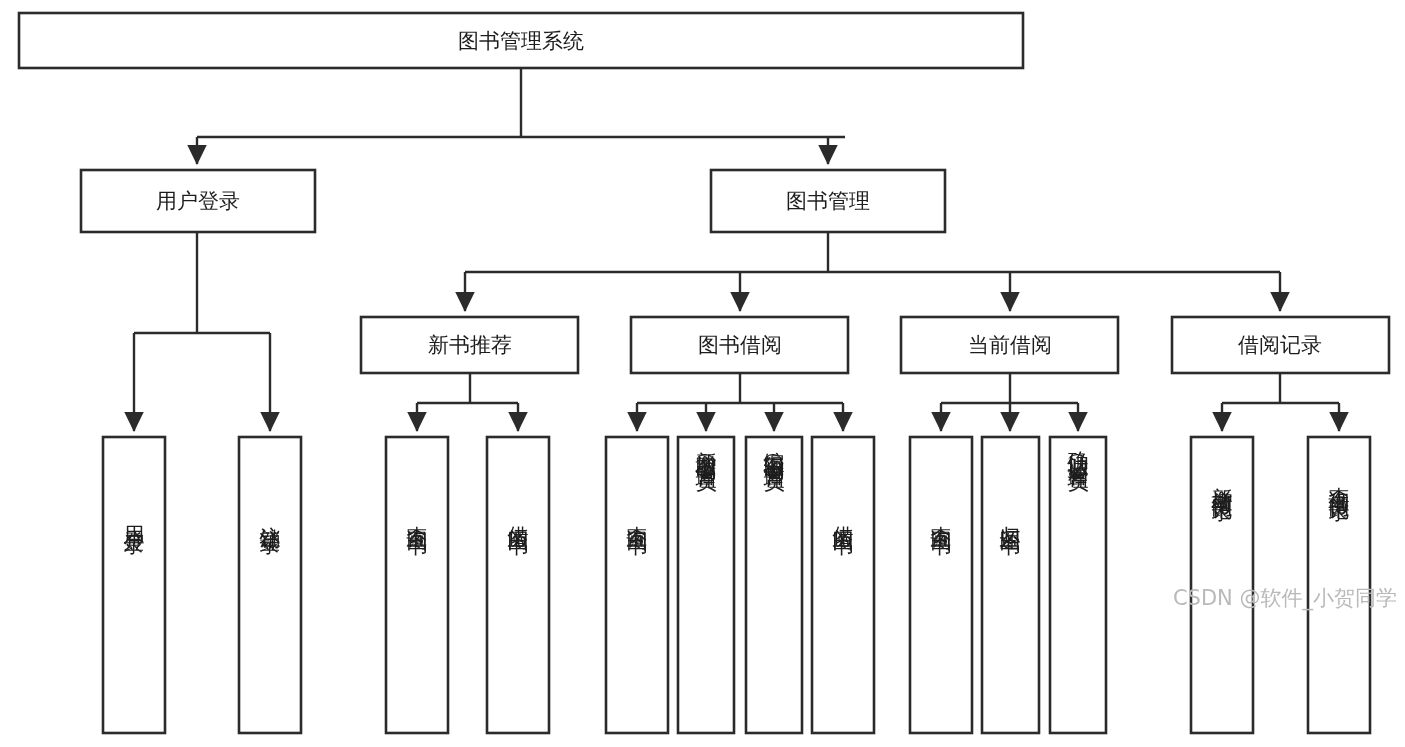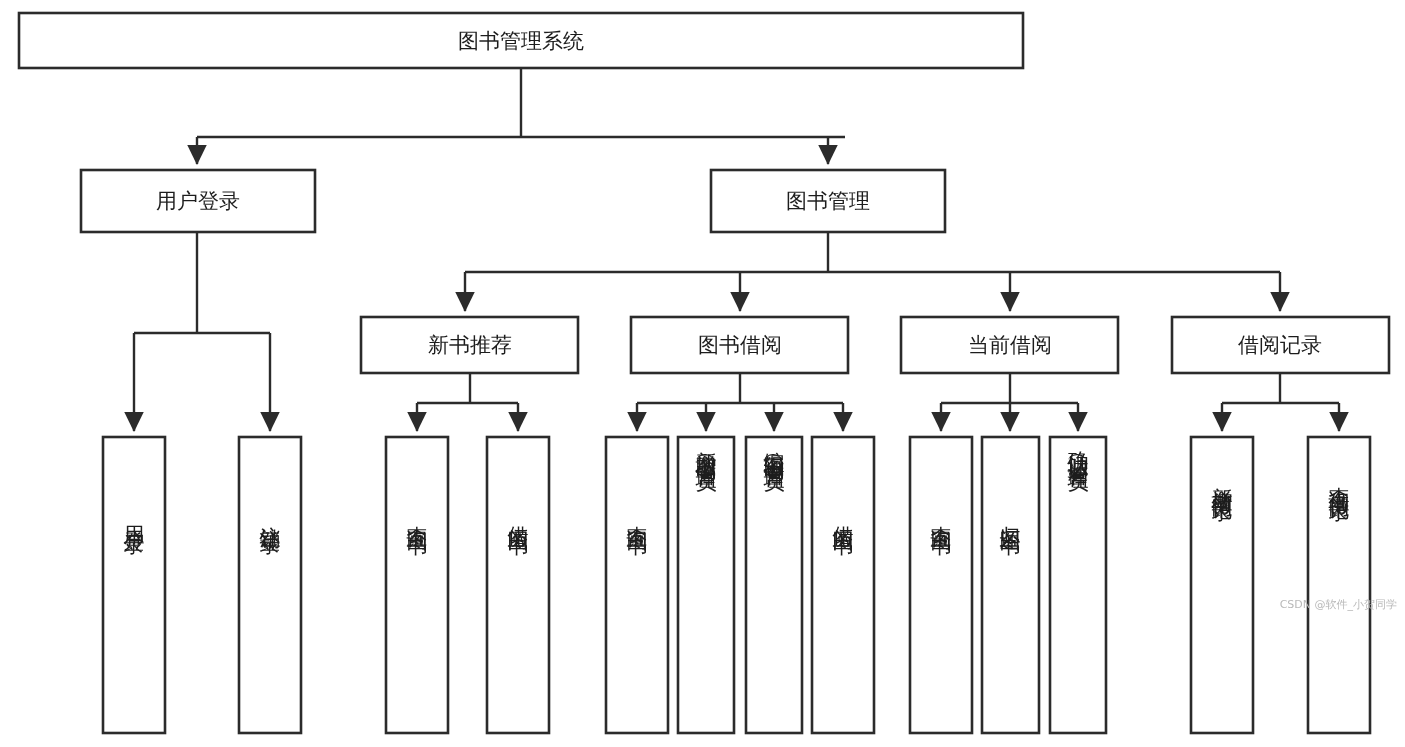--- a/index.html
+++ b/index.html
@@ -57,21 +57,21 @@
     text-anchor: middle;
     writing-mode: vertical-rl;
     glyph-orientation-vertical: 0;
     letter-spacing: 3px;
   }
   .watermark {
     position: absolute;
     right: 8px;
     bottom: 4px;
     font-family: "DejaVu Sans", "Liberation Sans", sans-serif;
-    font-size: 11px;
+    font-size: 21px;
     color: #b9b9b9;
     white-space: nowrap;
     pointer-events: none;
     user-select: none;
   }
 </style>
 </head>
 <body>
 
 <div id="diagram-root">

